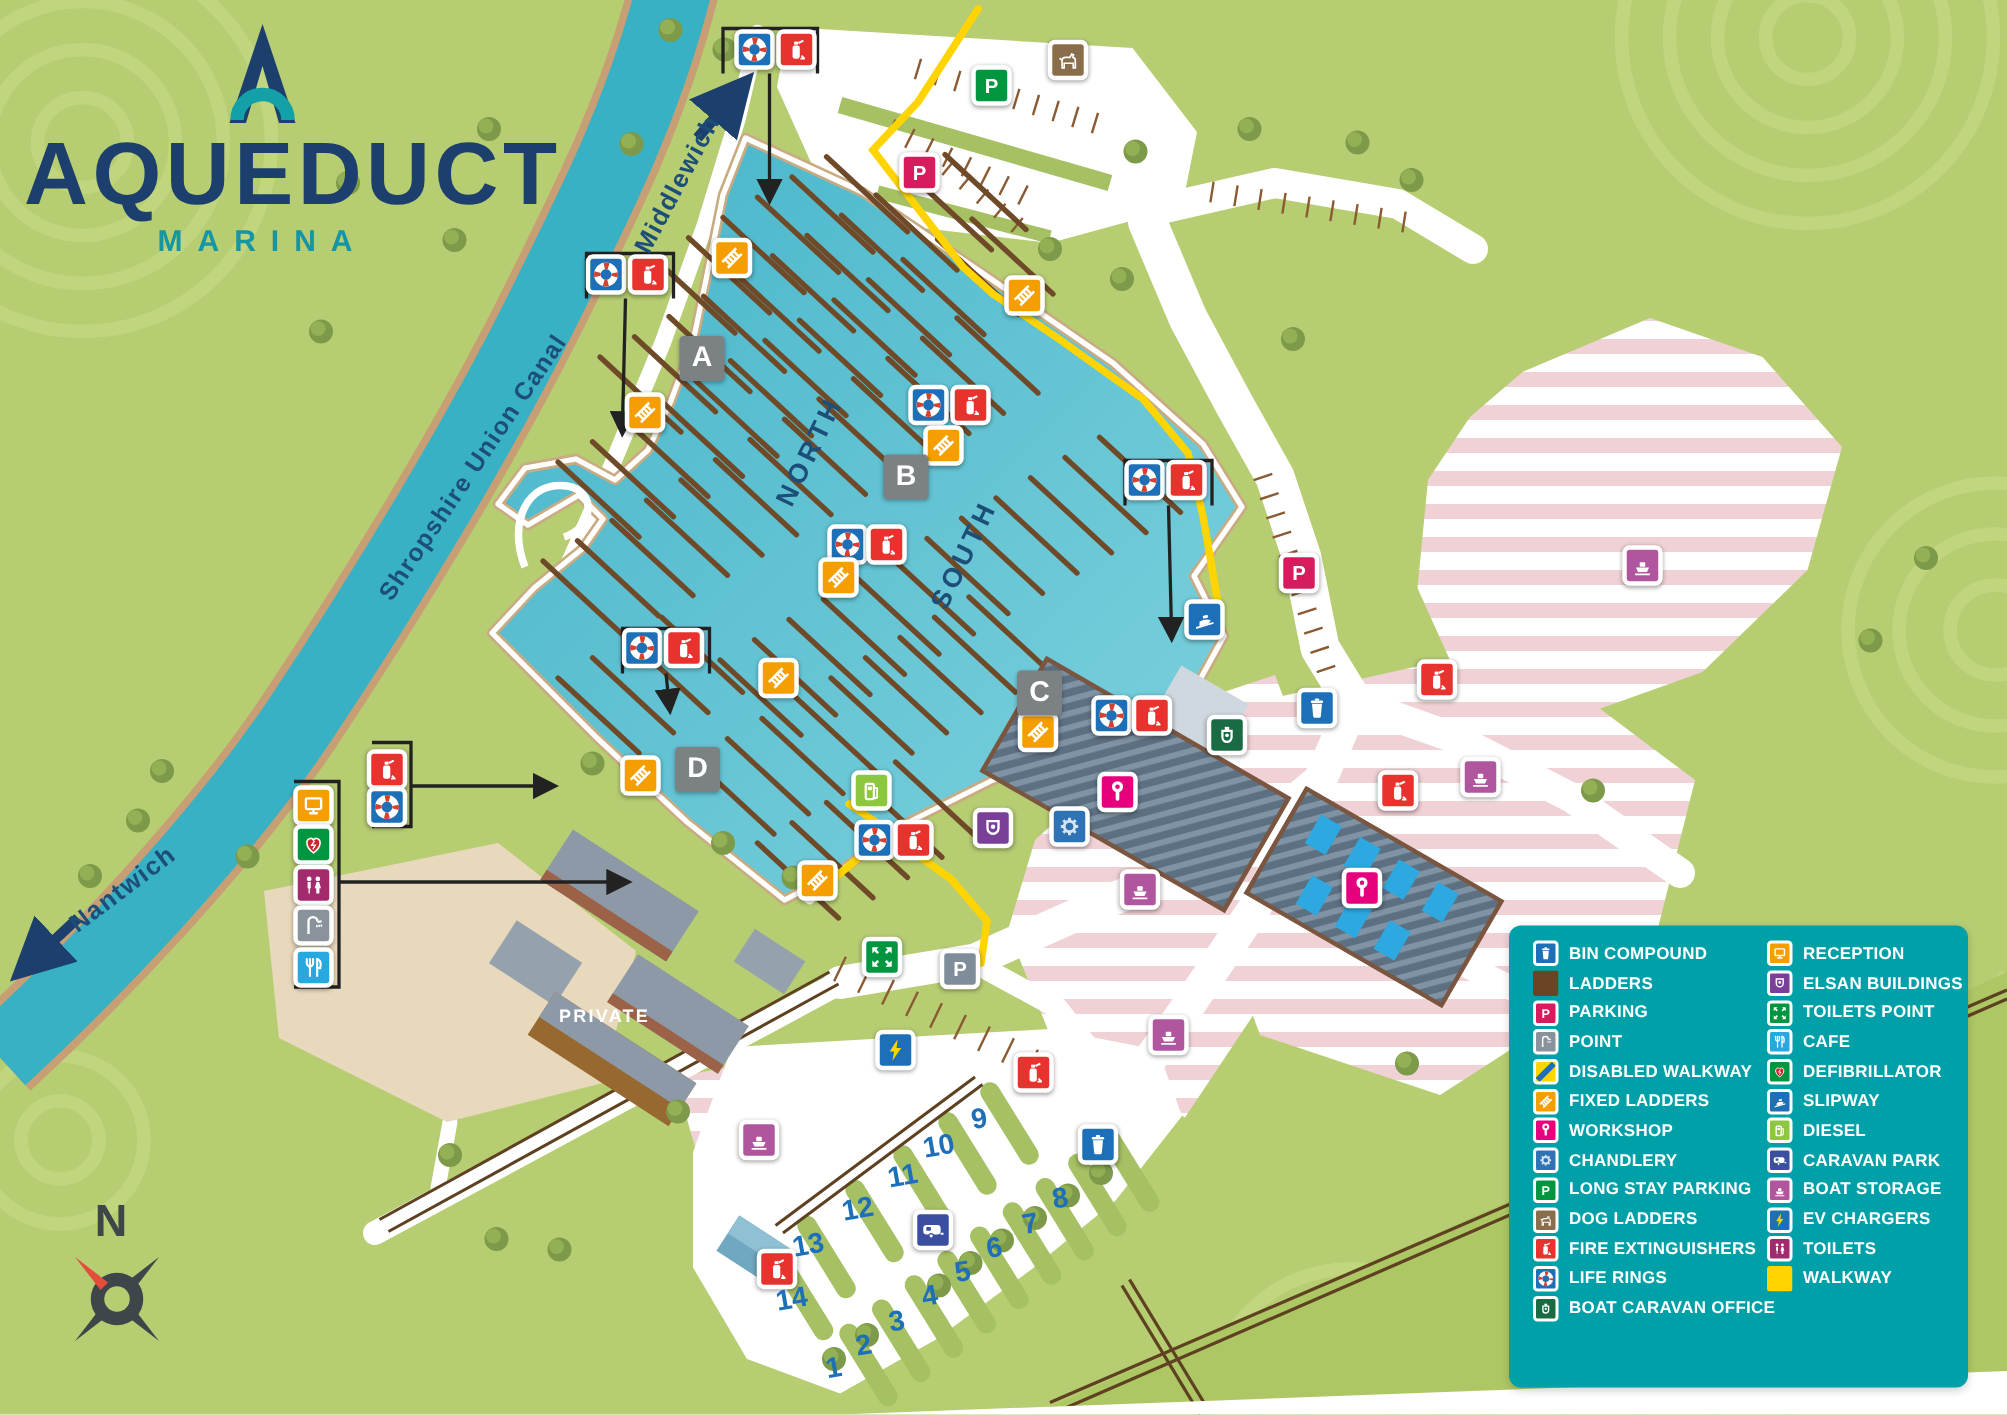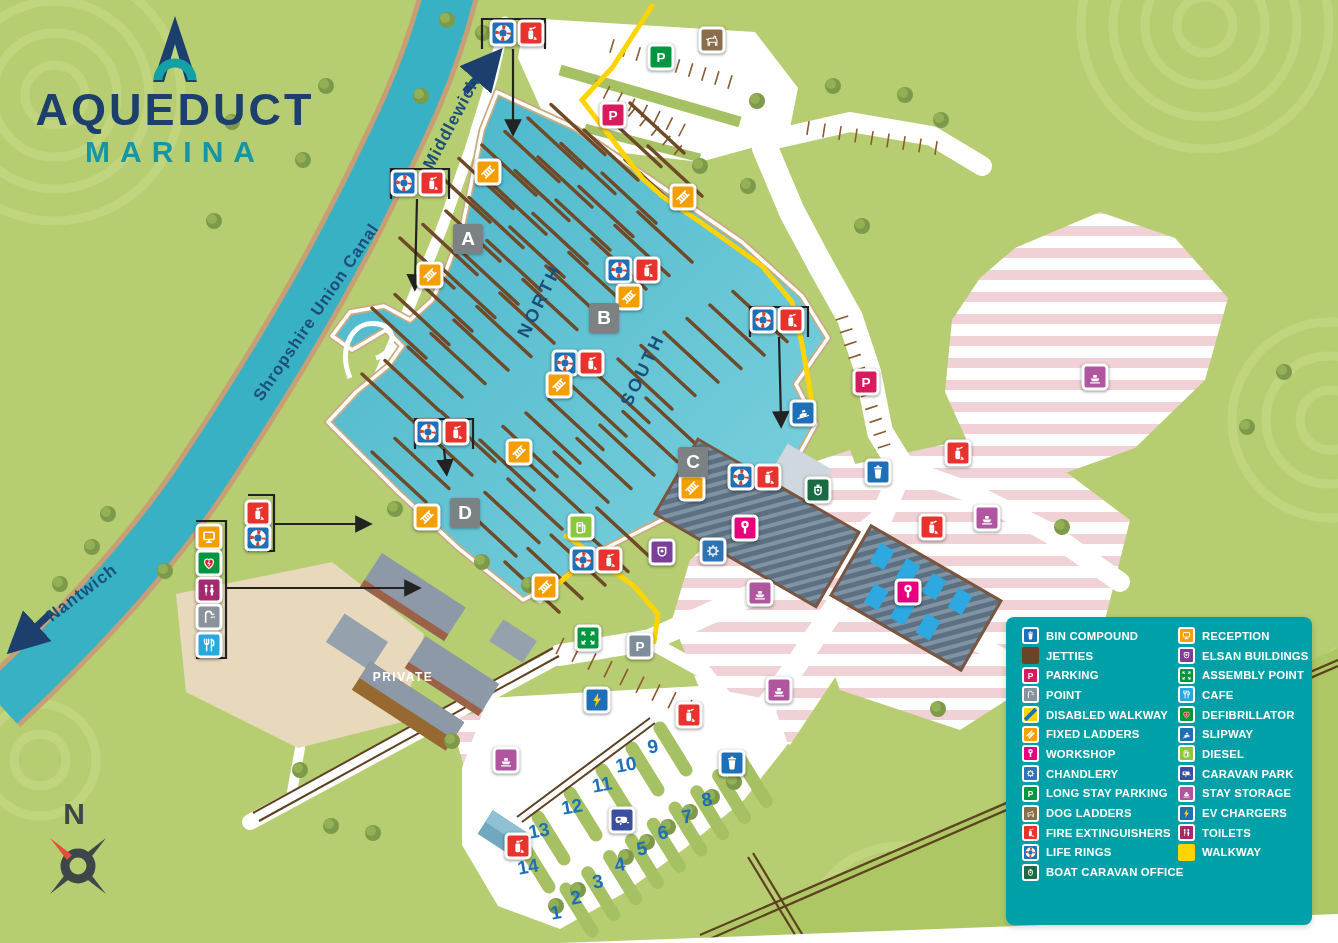--- a/index.html
+++ b/index.html
@@ -21,22 +21,22 @@
   
   .pitch{position:absolute;color:#1c6fb8;font-weight:bold;font-size:19px;
          transform:translate(-50%,-50%) rotate(-10deg);}
 
   
   .map-label{position:absolute;font-weight:bold;white-space:nowrap;transform-origin:center;}
 
   
   #logo{position:absolute;left:16px;top:14px;width:318px;text-align:center;}
   #logo .a-glyph{display:block;margin:0 auto;}
-  #logo .title{color:#1c3f6e;font-weight:bold;font-size:45px;letter-spacing:3px;line-height:1.05;text-align:center;}
-  #logo .subtitle{color:#1596a5;font-weight:bold;font-size:30px;letter-spacing:10px;margin-top:2px;}
+  #logo .title{color:#1c3f6e;font-weight:bold;font-size:59px;letter-spacing:3px;line-height:1.05;text-align:center;}
+  #logo .subtitle{color:#1596a5;font-weight:bold;font-size:20px;letter-spacing:10px;margin-top:2px;}
 
   
   #compass{position:absolute;left:26px;top:794px;}
 
   
   #key-panel{position:absolute;left:1006px;top:617px;width:306px;height:308px;background:#00a0a8;
              border-radius:8px;box-shadow:0 2px 6px rgba(0,0,0,.18);color:#fff;}
   #key-title{text-align:center;font-weight:bold;font-size:21px;letter-spacing:1px;margin-top:12px;}
   .key-cols{display:flex;margin-top:9px;padding:0 10px 0 16px;}
   .key-col{display:flex;flex-direction:column;}
@@ -943,21 +943,21 @@
                 <rect x="7.3" y="6.3" width="9.4" height="1.8" rx="0.9" fill="#fff"></rect>
                 <rect x="10.3" y="4.7" width="3.4" height="1.7" rx="0.8" fill="#fff"></rect>
               </svg>
             </span>
             <span class="key-label">BIN COMPOUND</span>
           </div>
           <div class="key-item">
             <span class="key-icon flat" style="background: rgb(107, 68, 38);">
               <svg viewBox="0 0 24 24"></svg>
             </span>
-            <span class="key-label">JETTIES</span>
+            <span class="key-label">LADDERS</span>
           </div>
           <div class="key-item">
             <span class="key-icon" style="background: rgb(216, 27, 94);">
               <svg viewBox="0 0 24 24">
                 <text x="12" y="17.6" text-anchor="middle" font-size="15.5" font-weight="bold" fill="#fff">P</text>
               </svg>
             </span>
             <span class="key-label">PARKING</span>
           </div>
           <div class="key-item">
@@ -1080,21 +1080,21 @@
             <span class="key-icon" style="background: rgb(0, 150, 64);">
               <svg viewBox="0 0 24 24">
                 <g fill="#fff">
                   <path d="M4.6 4.6 h4.8 l-1.7 1.7 2.1 2.1 -1.4 1.4 -2.1 -2.1 -1.7 1.7 z"></path>
                   <path d="M4.6 4.6 h4.8 l-1.7 1.7 2.1 2.1 -1.4 1.4 -2.1 -2.1 -1.7 1.7 z" transform="rotate(90 12 12)"></path>
                   <path d="M4.6 4.6 h4.8 l-1.7 1.7 2.1 2.1 -1.4 1.4 -2.1 -2.1 -1.7 1.7 z" transform="rotate(180 12 12)"></path>
                   <path d="M4.6 4.6 h4.8 l-1.7 1.7 2.1 2.1 -1.4 1.4 -2.1 -2.1 -1.7 1.7 z" transform="rotate(270 12 12)"></path>
                 </g>
               </svg>
             </span>
-            <span class="key-label">ASSEMBLY POINT</span>
+            <span class="key-label">TOILETS POINT</span>
           </div>
           <div class="key-item">
             <span class="key-icon" style="background: rgb(41, 168, 224);">
               <svg viewBox="0 0 24 24">
                 <g stroke="#fff" stroke-width="1.6" fill="none" stroke-linecap="round">
                   <path d="M9.3 5.5 V18.5"></path>
                   <path d="M6.9 5.5 V8.8 a2.4 2.4 0 0 0 4.8 0 V5.5"></path>
                   <path d="M14.8 5.5 V18.5"></path>
                   <path d="M14.8 5.5 q2.7 0.9 2.7 4.3 l-0.4 2.7 h-2.3"></path>
                 </g>
@@ -1147,21 +1147,21 @@
           <div class="key-item">
             <span class="key-icon" style="background: rgb(176, 86, 159);">
               <svg viewBox="0 0 24 24">
                 <g fill="#fff">
                   <path d="M7 13.6 h10 l-1.6 3.3 h-6.8 z"></path>
                   <rect x="9.9" y="9.6" width="4.2" height="3.3" rx="0.6"></rect>
                 </g>
                 <path d="M6.4 18.7 h11.2" stroke="#fff" stroke-width="1.3"></path>
               </svg>
             </span>
-            <span class="key-label">STAY STORAGE</span>
+            <span class="key-label">BOAT STORAGE</span>
           </div>
           <div class="key-item">
             <span class="key-icon" style="background: rgb(29, 112, 183);">
               <svg viewBox="0 0 24 24">
                 <path d="M13.6 3.8 L7.6 13.2 h3.4 L9.6 20.2 L16.4 10.4 h-3.6 z" fill="#ffd400"></path>
               </svg>
             </span>
             <span class="key-label">EV CHARGERS</span>
           </div>
           <div class="key-item">

